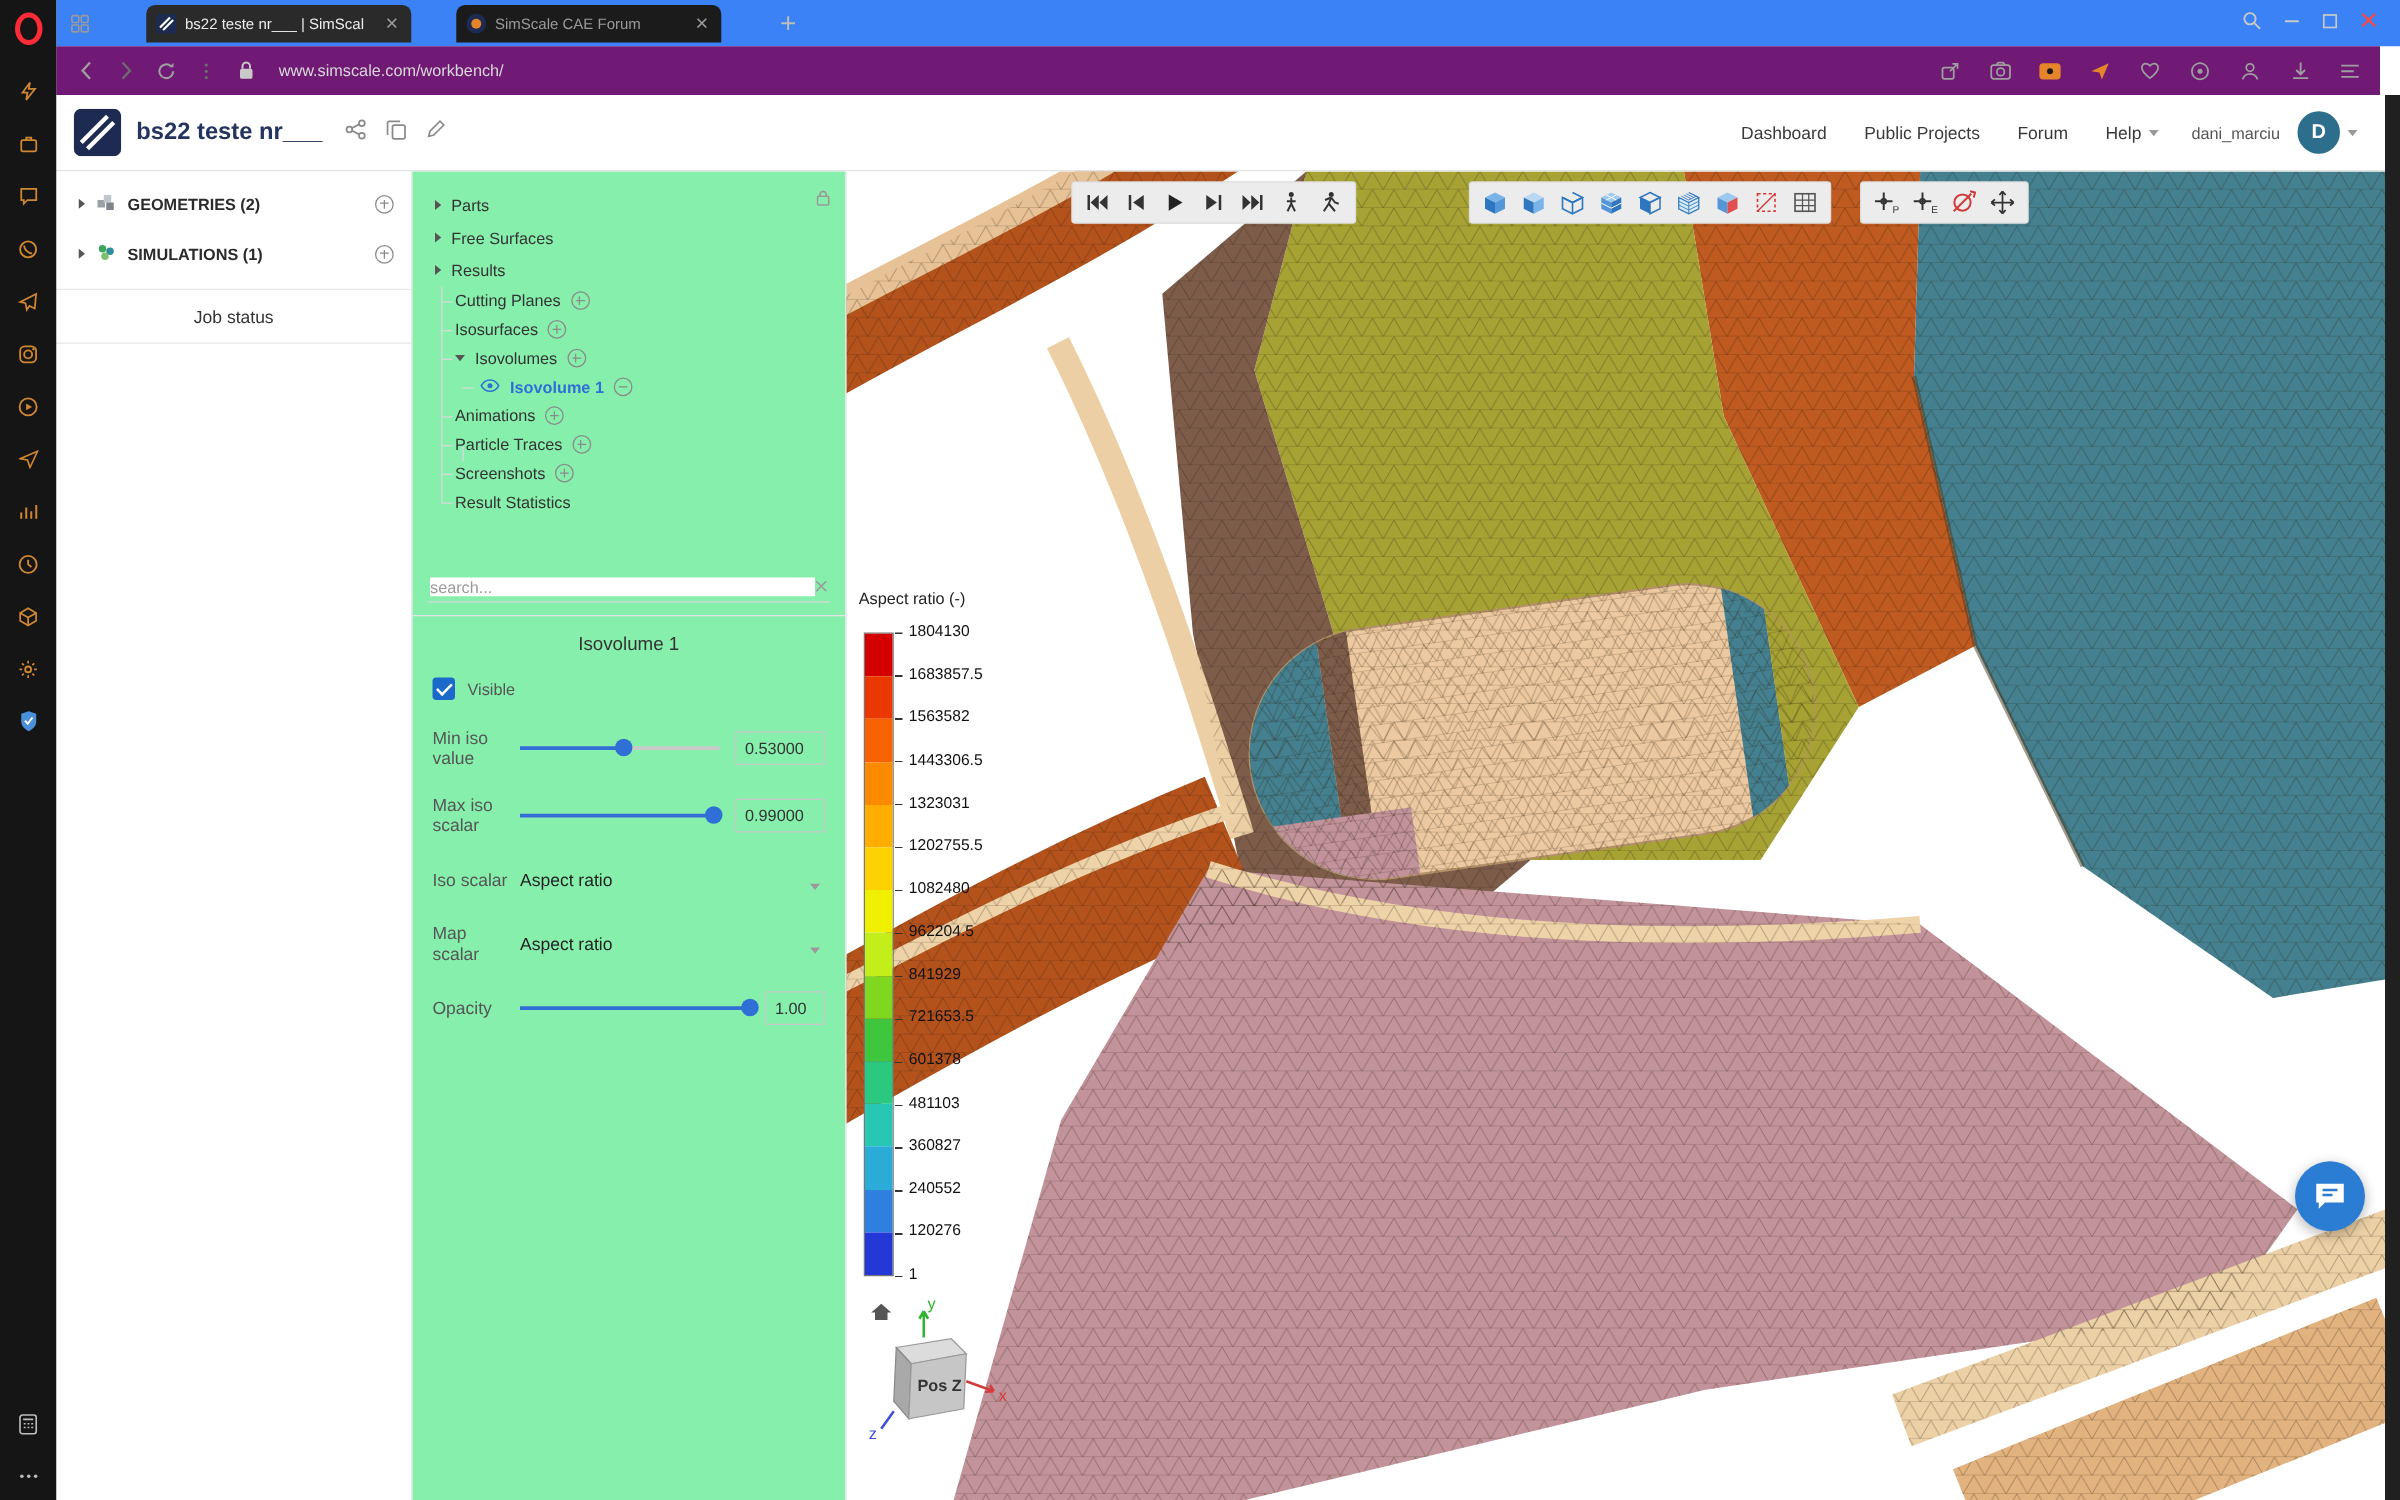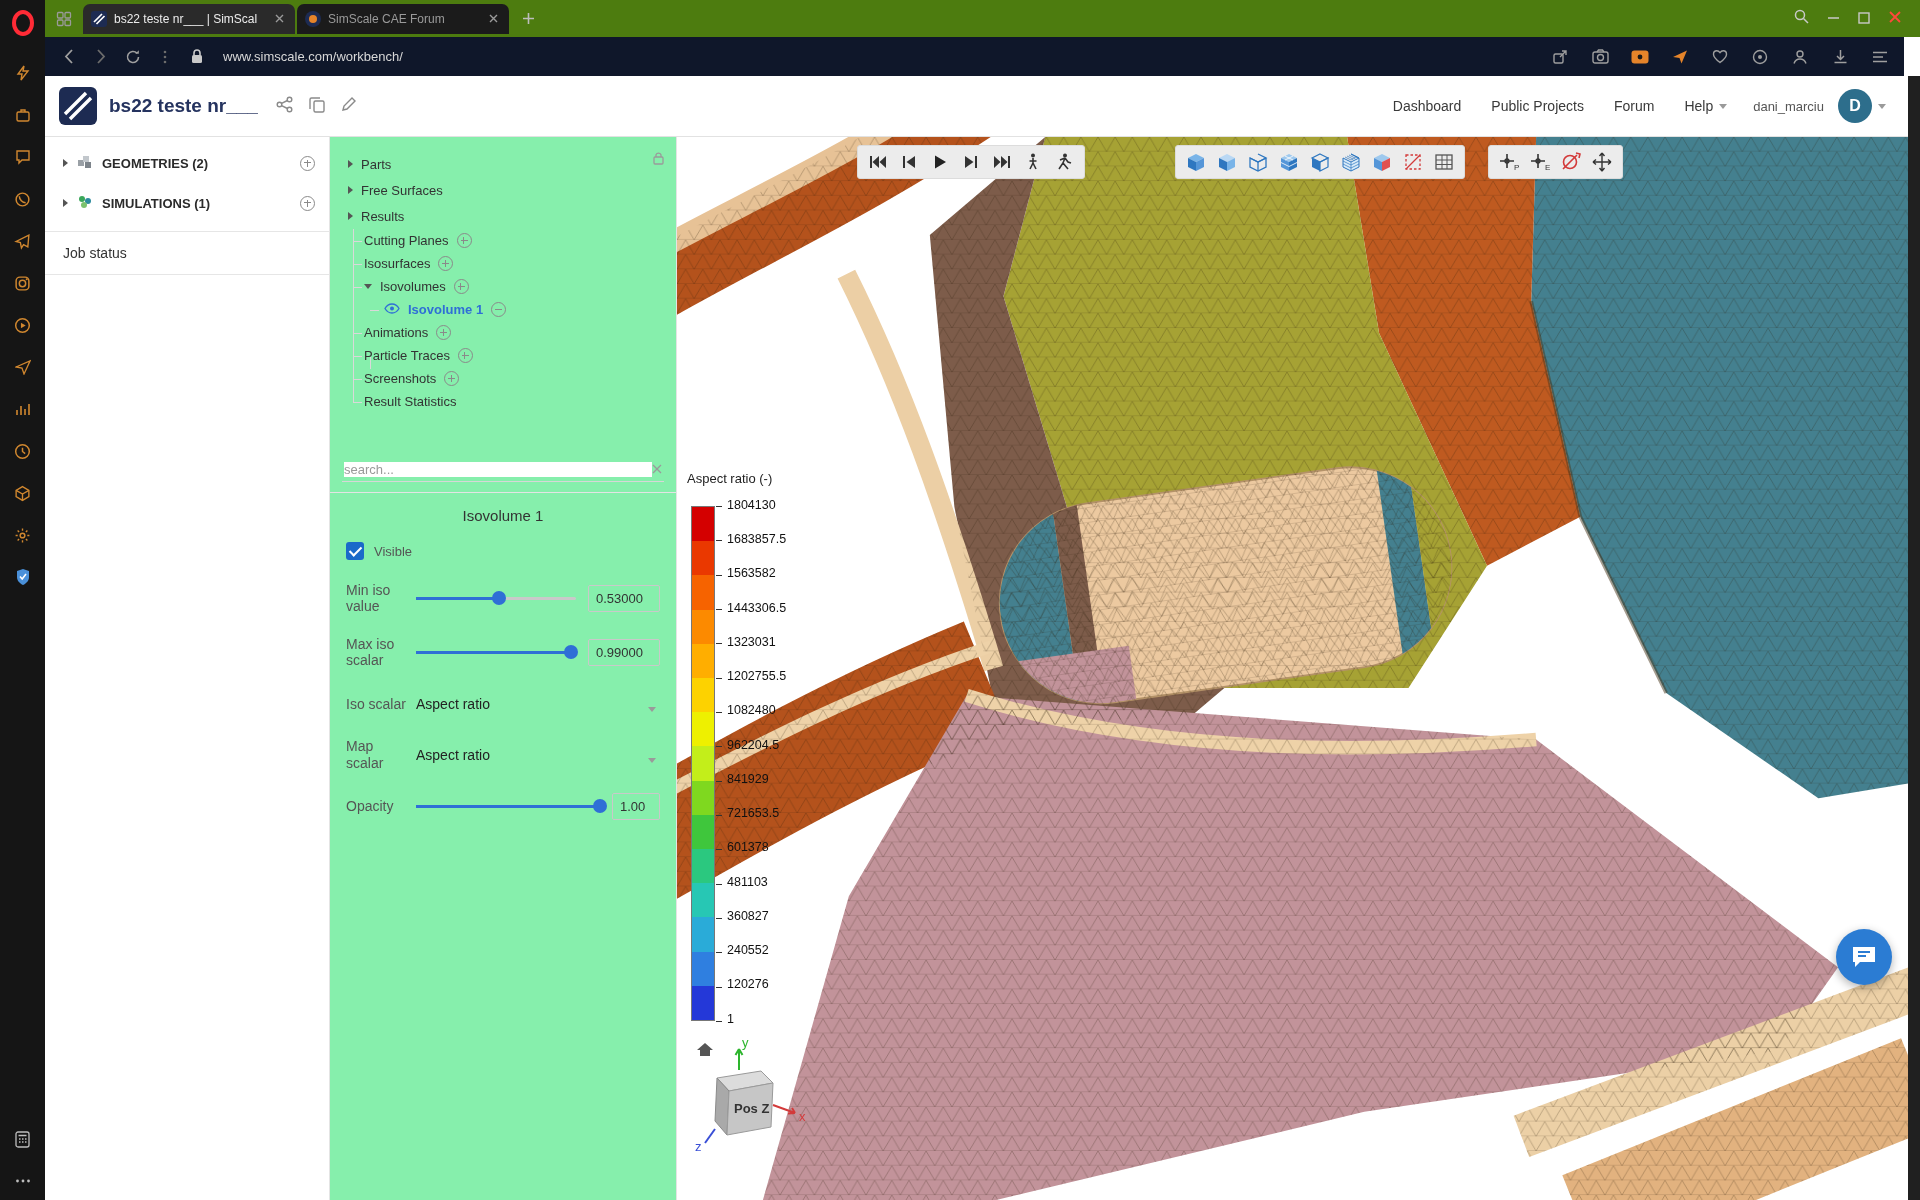--- a/index.html
+++ b/index.html
@@ -5,30 +5,30 @@
   * { margin:0; padding:0; box-sizing:border-box; }
   html,body { width:1920px; height:1200px; overflow:hidden; font-family:"Liberation Sans",sans-serif; background:#fff; }
   body { position:relative; }
 
   
   .opera-bar { position:absolute; left:0; top:0; width:45px; height:1200px; background:#151515; display:flex; flex-direction:column; align-items:center; padding:10px 0 8px; z-index:30; }
   .o-logo { width:22px; height:26px; border:4px solid #ff2b36; border-radius:50%; margin-bottom:26px; }
   .sb-ic { width:22px; height:22px; margin-bottom:20px; display:flex; align-items:center; justify-content:center; color:#d0872f; }
   .sb-ic svg { display:block; }
   .sb-bottom { margin-top:auto; }
-  .chrome-top { position:absolute; left:45px; top:0; right:0; height:37px; background:#4d7c0f; display:flex; align-items:center; padding:0 6px; z-index:25; }
+  .chrome-top { position:absolute; left:45px; top:0; right:0; height:37px; background:#3b82f6; display:flex; align-items:center; padding:0 6px; z-index:25;gap:34px; }
   .tab-search-btn { width:26px; height:26px; display:flex; align-items:center; justify-content:center; margin-right:6px; }
   .tab { width:212px; height:30px; background:#1b1b1b; border-radius:7px 7px 0 0; display:flex; align-items:center; padding:0 8px; margin-right:2px; color:#9a9a9a; font-size:12px; }
   .tab.active { background:#2a2a2a; color:#ececec; }
   .tab .fav { width:16px; height:16px; margin-right:7px; flex:none; }
   .tab .ttl { flex:1; white-space:nowrap; overflow:hidden; text-overflow:clip; }
   .tab .tclose { width:16px; height:16px; display:flex; align-items:center; justify-content:center; color:#9a9a9a; flex:none; }
   .newtab { width:26px; height:26px; display:flex; align-items:center; justify-content:center; color:#bdbdbd; font-size:18px; margin-left:4px; }
   .win-ctrls { margin-left:auto; display:flex; align-items:center; gap:18px; padding-right:12px; color:#c9c9c9; }
-  .addr-bar { position:absolute; left:45px; top:37px; right:16px; height:39px; background:#0f172a; display:flex; align-items:center; padding:0 12px; z-index:25; }
+  .addr-bar { position:absolute; left:45px; top:37px; right:16px; height:39px; background:#701a75; display:flex; align-items:center; padding:0 12px; z-index:25; }
   .nav-ic { width:24px; height:24px; display:flex; align-items:center; justify-content:center; color:#9f9f9f; margin-right:8px; }
   .url-txt { color:#d8d8d8; font-size:13px; margin-left:6px; }
   .addr-right { margin-left:auto; display:flex; align-items:center; gap:16px; }
   .addr-right .nav-ic { margin:0; }
   .orange { color:#e5842a; }
 
   
   .app-header { position:absolute; left:45px; top:76px; right:12px; height:61px; background:#fff; border-bottom:1px solid #e2e2e2; display:flex; align-items:center; padding:0 22px 0 14px; z-index:20; }
   .ss-logo { width:38px; height:38px; margin-right:12px; }
   .ptitle { font-size:19px; font-weight:bold; color:#25335f; margin-right:18px; }
@@ -38,21 +38,21 @@
   .hd-help { display:flex; align-items:center; gap:6px; margin-left:30px; font-size:14px; color:#3a3a3a; }
   .hd-user { font-size:13px; color:#555; margin-left:26px; }
   .avatar-wrap { display:flex; align-items:center; gap:6px; margin-left:14px; }
   .avatar { width:34px; height:34px; border-radius:50%; background:#2d6e8c; color:#fff; font-size:16px; font-weight:bold; display:flex; align-items:center; justify-content:center; }
   .dd-caret { width:0; height:0; border-left:4px solid transparent; border-right:4px solid transparent; border-top:5px solid #9a9a9a; }
 
   
   .panel-left { position:absolute; left:45px; top:137px; width:285px; bottom:0; background:#fff; border-right:1px solid #e4e4e4; z-index:15; }
   .pl-row { height:40px; display:flex; align-items:center; padding:0 14px 0 18px; font-size:13px; font-weight:bold; color:#2b2b2b; gap:9px;text-align:center; }
   .pl-row .plus { margin-left:auto; }
-  .jobstatus { height:44px; display:flex; align-items:center; padding:0 18px; font-size:14px; color:#333; border-top:1px solid #e6e6e6; border-bottom:1px solid #e6e6e6; margin-top:8px; }
+  .jobstatus { height:44px; display:flex; align-items:center; padding:0 18px; font-size:14px; color:#333; border-top:1px solid #e6e6e6; border-bottom:1px solid #e6e6e6; margin-top:8px;justify-content:center; }
   .caret-r { width:0; height:0; border-top:4px solid transparent; border-bottom:4px solid transparent; border-left:5px solid #555; flex:none; }
   .caret-d { width:0; height:0; border-left:4px solid transparent; border-right:4px solid transparent; border-top:5px solid #555; flex:none; }
   .plus, .minusc { width:15px; height:15px; border:1px solid #8a8a8a; border-radius:50%; position:relative; flex:none; }
   .plus::before, .minusc::before { content:""; position:absolute; left:3px; right:3px; top:50%; height:1px; margin-top:-1px; background:#8a8a8a; }
   .plus::after { content:""; position:absolute; top:3px; bottom:3px; left:50%; width:1px; margin-left:-1px; background:#8a8a8a; }
 
   .panel-tree { position:absolute; left:330px; top:137px; width:347px; bottom:0; background:#86efac; border-right:1px solid #e4e4e4; z-index:15; display:flex; flex-direction:column; }
   .tree-lock { position:absolute; right:12px; top:14px; color:#9a9a9a; }
   .tree-list { padding:14px 10px 0 10px; position:relative; }
   .trow { display:flex; align-items:center; gap:8px; font-size:13px; color:#333; padding-left:8px; }

